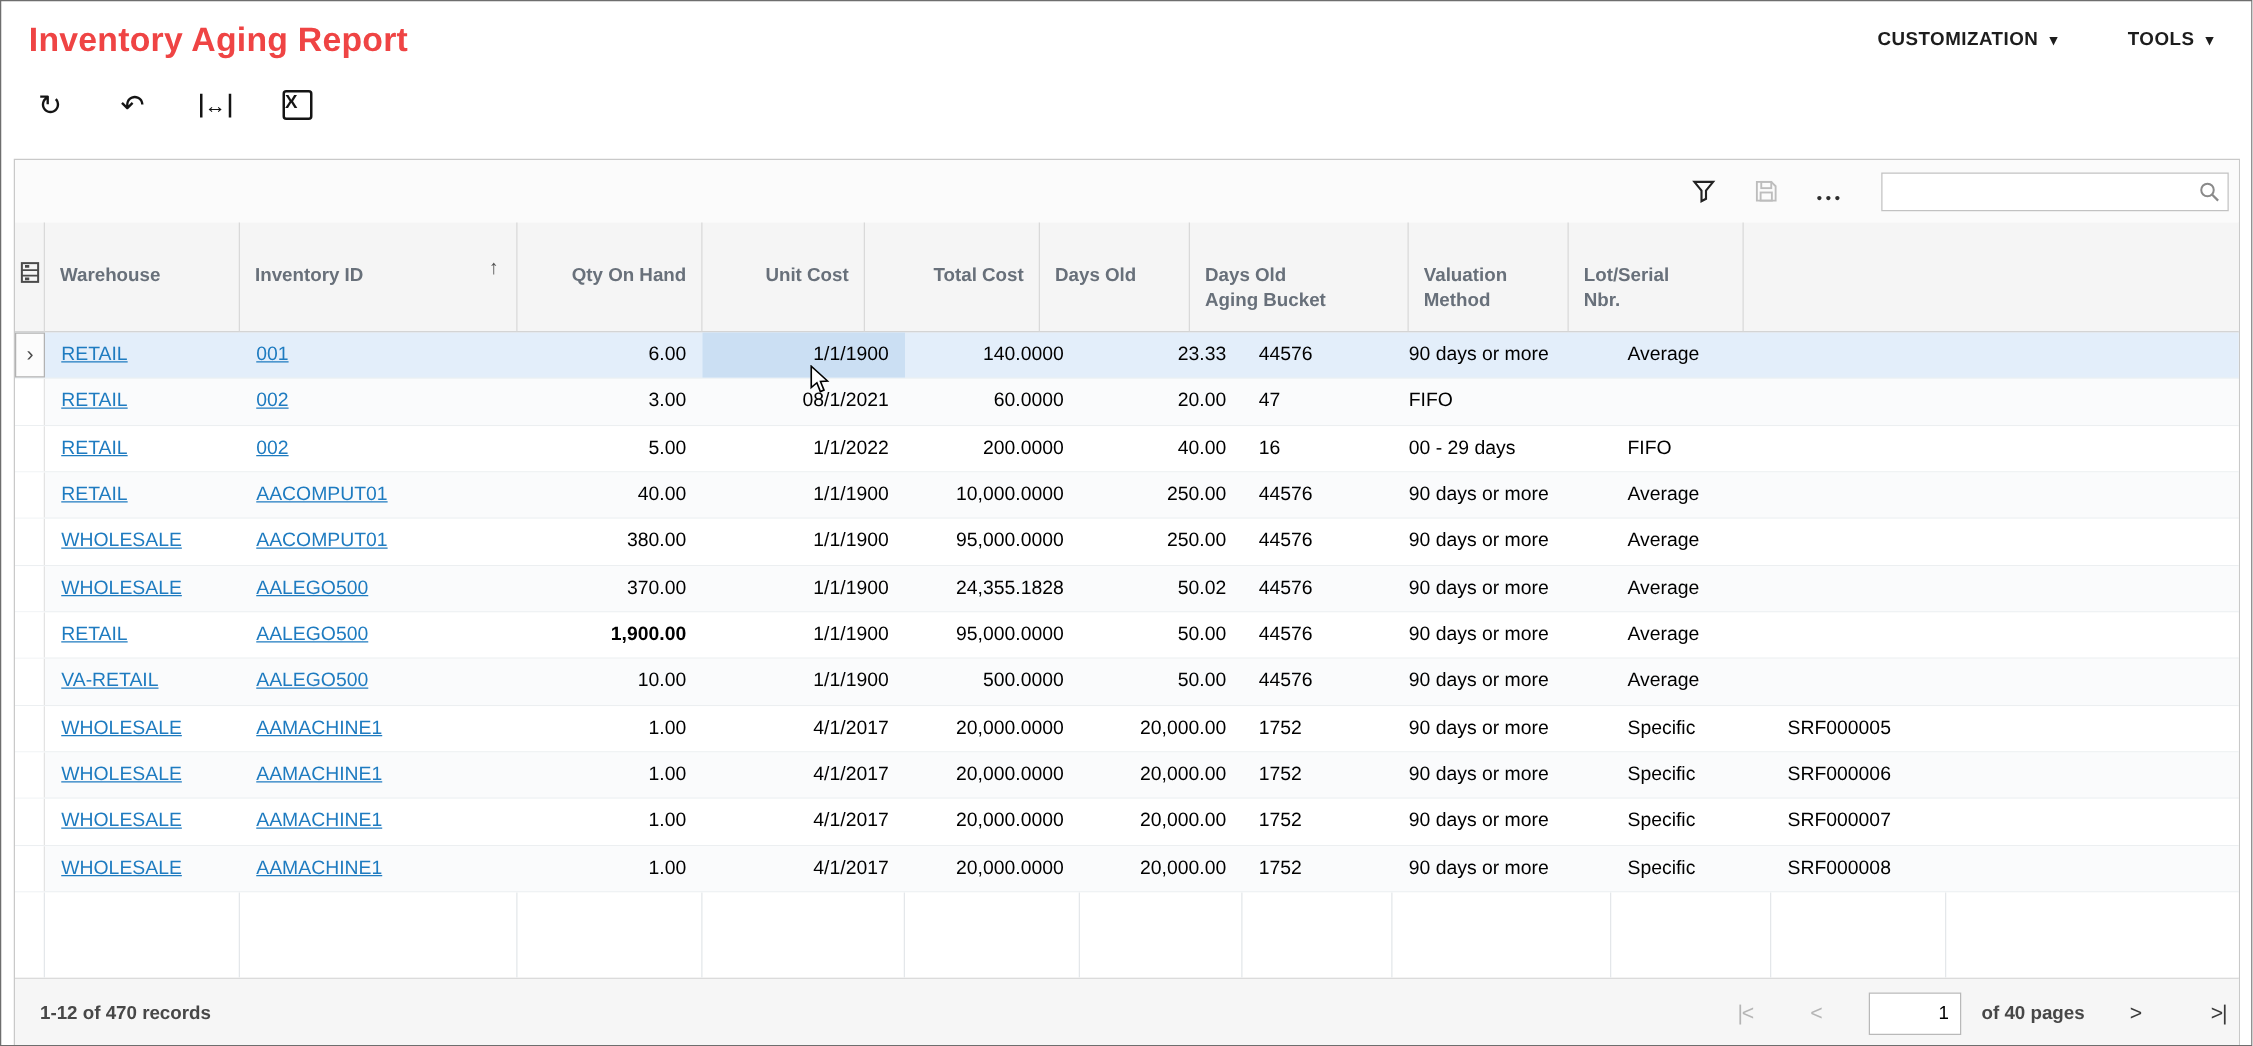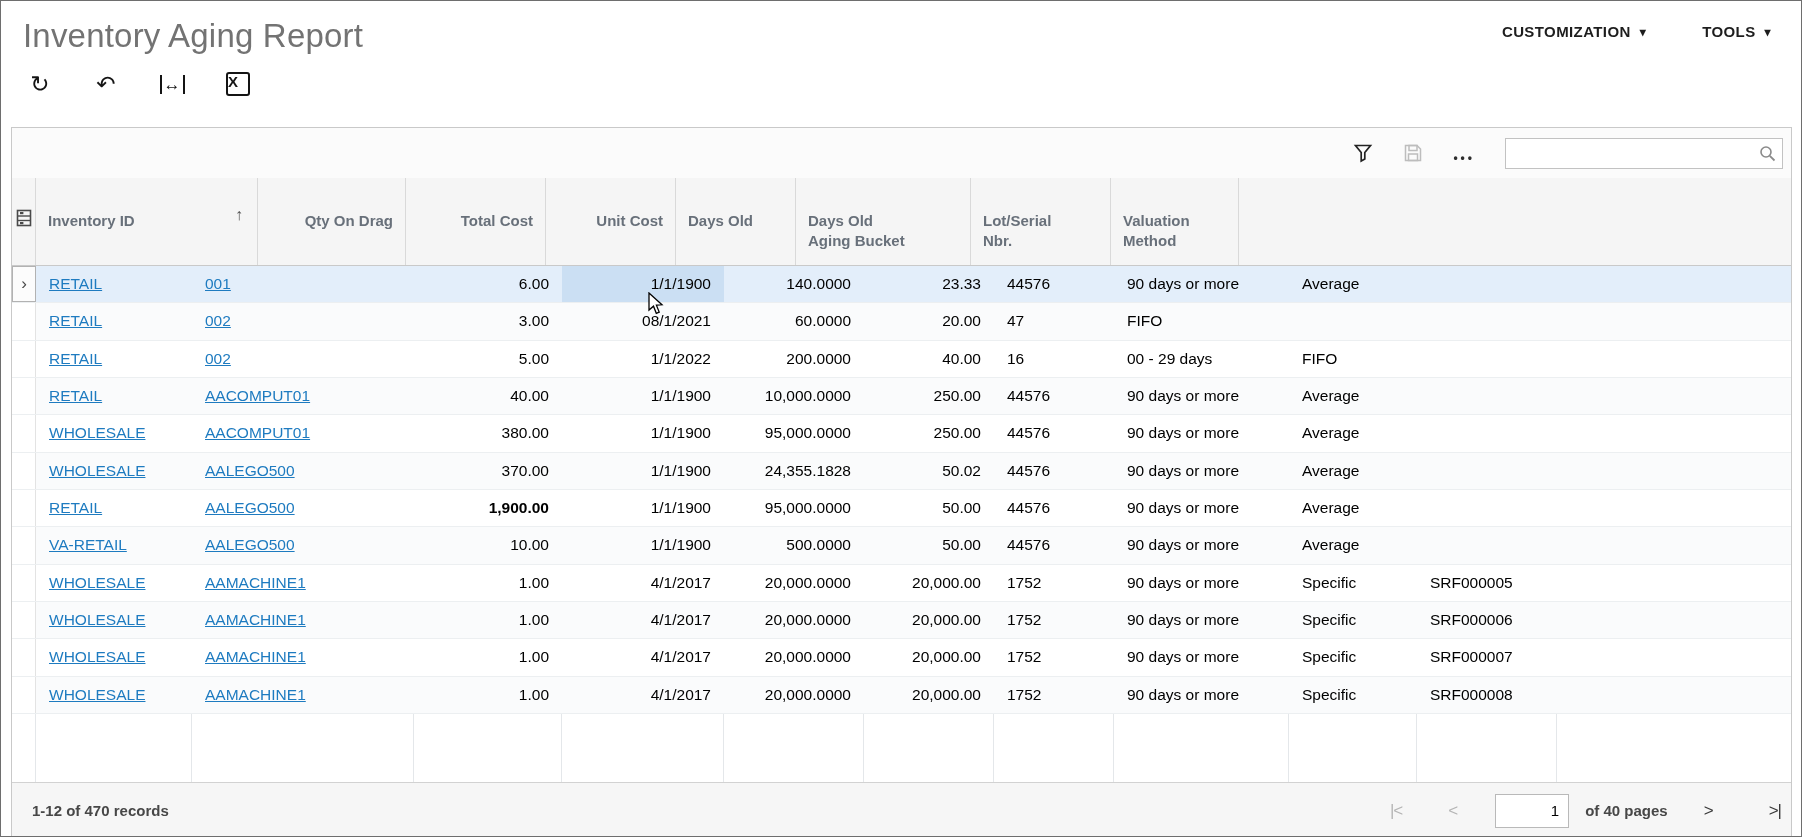--- a/index.html
+++ b/index.html
@@ -4,21 +4,21 @@
 <style>
   * { box-sizing: border-box; margin: 0; padding: 0; }
   html,body { background:#e8e8e8; }
   .page {
     position: relative; width: 1802px; height: 837px;
     background: #fff; border: 1px solid #6e6e6e; overflow: hidden;
     font-family: "Liberation Sans", sans-serif; color:#222;
   }
   
   .titlebar { height: 58px; display:flex; justify-content:space-between; align-items:flex-start; padding:16px 30px 0 22px; }
-  .page-title { font-size: 33px; font-weight: 400; color:#737373; letter-spacing:.2px; }
+  .page-title { font-size: 27px; font-weight: 700; color:#ef4444; letter-spacing:.2px; }
   .menus { display:flex; gap:56px; margin-top:6px; }
   .menu { display:flex; align-items:center; gap:9px; font-size:15px; font-weight:600; color:#1d1d1d; letter-spacing:.4px; cursor:pointer; }
   .menu .caret { font-size:12px; color:#1d1d1d; }
   
   .toolbar { height: 50px; display:flex; align-items:center; gap:40px; padding-left:26px; }
   .tbtn { font-size:23px; line-height:1; color:#141414; cursor:pointer; display:flex; align-items:center; justify-content:center; min-width:26px; }
   .fitw { font-size:17px; font-weight:700; border-left:2px solid #141414; border-right:2px solid #141414; padding:1px 2px; }
   .excel { font-size:15px; font-weight:800; border:2px solid #141414; border-radius:3px; width:24px; height:24px; }
   
   .grid-panel { position:absolute; left:10px; right:9px; top:126px; height:712px; border:1px solid #c9c9c9; background:#fff; display:flex; flex-direction:column; }
@@ -132,62 +132,67 @@
     <div class="thead" id="thead">
         <div class="th al-left th-sel" style="width: 24px;">
           <svg width="17" height="18" viewBox="0 0 17 18">
             <rect x="1.5" y="1.5" width="13" height="15" fill="none" stroke="#4a4a4a" stroke-width="1.6"></rect>
             <line x1="1.5" y1="7" x2="14.5" y2="7" stroke="#4a4a4a" stroke-width="1.4"></line>
             <line x1="1.5" y1="11.5" x2="14.5" y2="11.5" stroke="#4a4a4a" stroke-width="1.4"></line>
             <rect x="4" y="3" width="3.4" height="2.2" fill="#4a4a4a"></rect>
             <rect x="4" y="13" width="3.4" height="2.2" fill="#4a4a4a"></rect>
           </svg>
         </div>
+        <div class="th al-left" style="width: 156px;">
+          <div class="th-lines">
+            <div>Warehouse</div>
+          </div>
+        </div>
         <div class="th al-left" style="width: 222px;">
           <div class="th-lines">
             <div>Inventory ID</div>
           </div>
           <span class="sort">↑</span>
         </div>
         <div class="th al-right" style="width: 148px;">
           <div class="th-lines">
-            <div>Qty On Drag</div>
+            <div>Qty On Hand</div>
+          </div>
+        </div>
+        <div class="th al-right" style="width: 130px;">
+          <div class="th-lines">
+            <div>Unit Cost</div>
           </div>
         </div>
         <div class="th al-right" style="width: 140px;">
           <div class="th-lines">
             <div>Total Cost</div>
-          </div>
-        </div>
-        <div class="th al-right" style="width: 130px;">
-          <div class="th-lines">
-            <div>Unit Cost</div>
           </div>
         </div>
         <div class="th al-left" style="width: 120px;">
           <div class="th-lines">
             <div>Days Old</div>
           </div>
         </div>
         <div class="th al-left" style="width: 175px;">
           <div class="th-lines">
             <div>Days Old</div>
             <div>Aging Bucket</div>
           </div>
         </div>
+        <div class="th al-left" style="width: 128px;">
+          <div class="th-lines">
+            <div>Valuation</div>
+            <div>Method</div>
+          </div>
+        </div>
         <div class="th al-left" style="width: 140px;">
           <div class="th-lines">
             <div>Lot/Serial</div>
             <div>Nbr.</div>
-          </div>
-        </div>
-        <div class="th al-left" style="width: 128px;">
-          <div class="th-lines">
-            <div>Valuation</div>
-            <div>Method</div>
           </div>
         </div>
         <div class="th th-filler"></div>
       </div>
     <div class="tbody" id="tbody">
         <div class="tr active">
           <div class="td td-sel" style="width: 24px;"><span>›</span></div>
           <div class="td al-left" style="width: 156px;"><a>RETAIL</a></div>
           <div class="td al-left" style="width: 222px;"><a>001</a></div>
           <div class="td al-right" style="width: 148px;">6.00</div>

